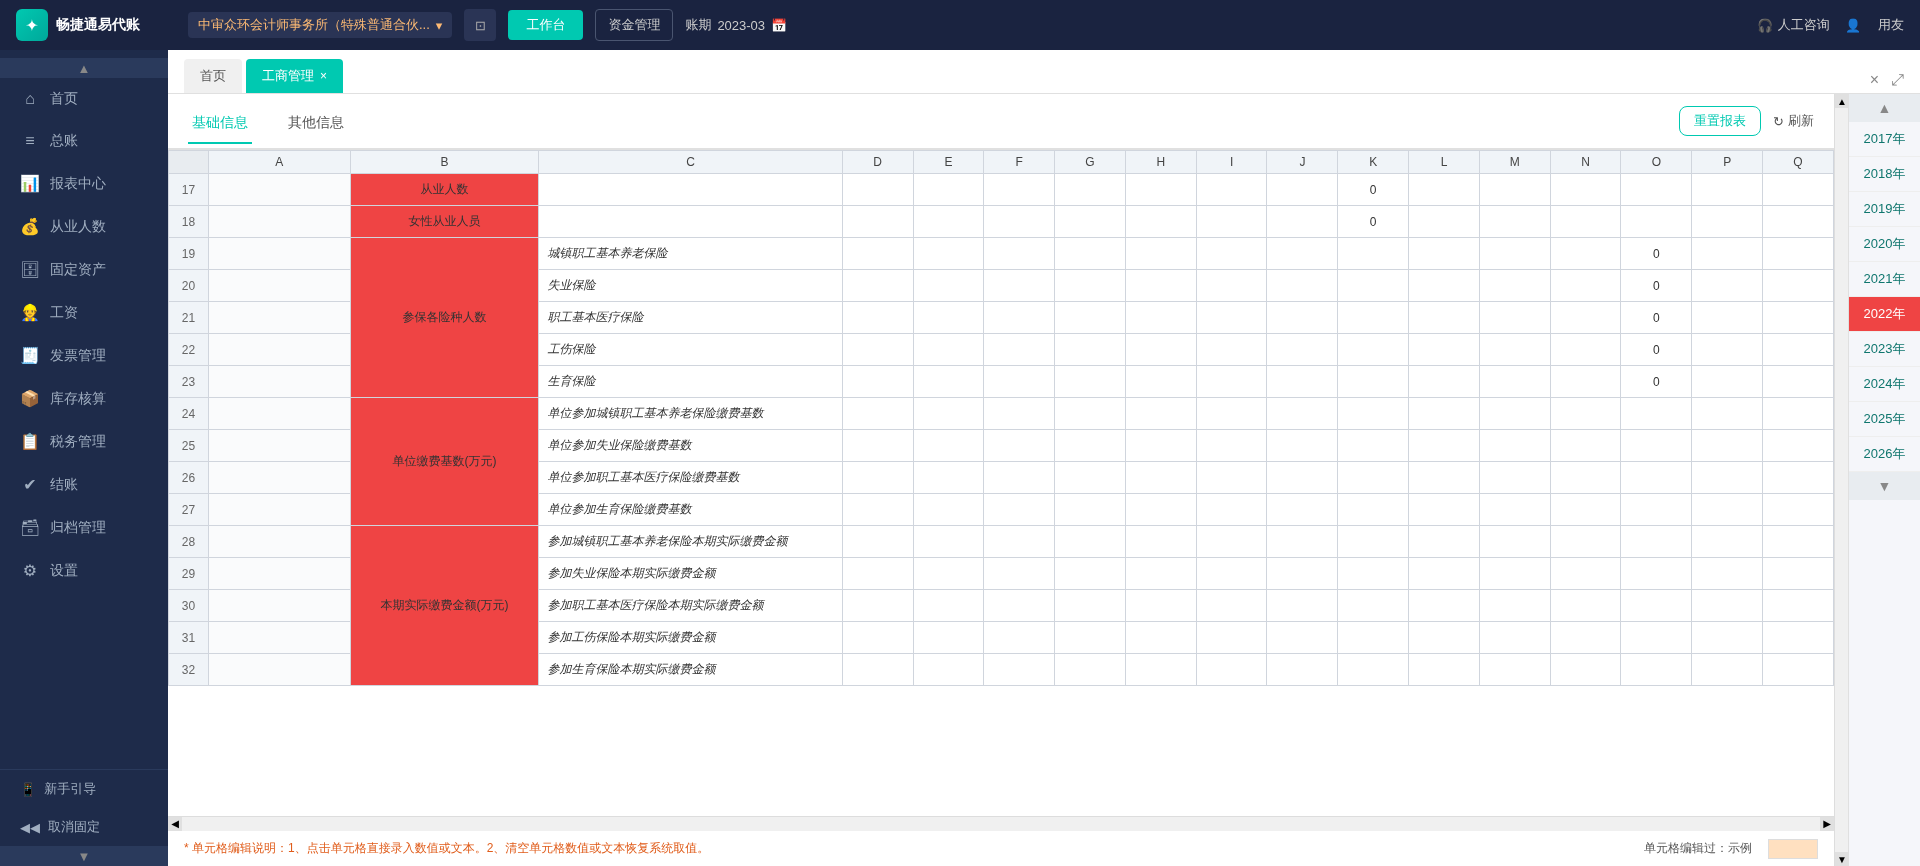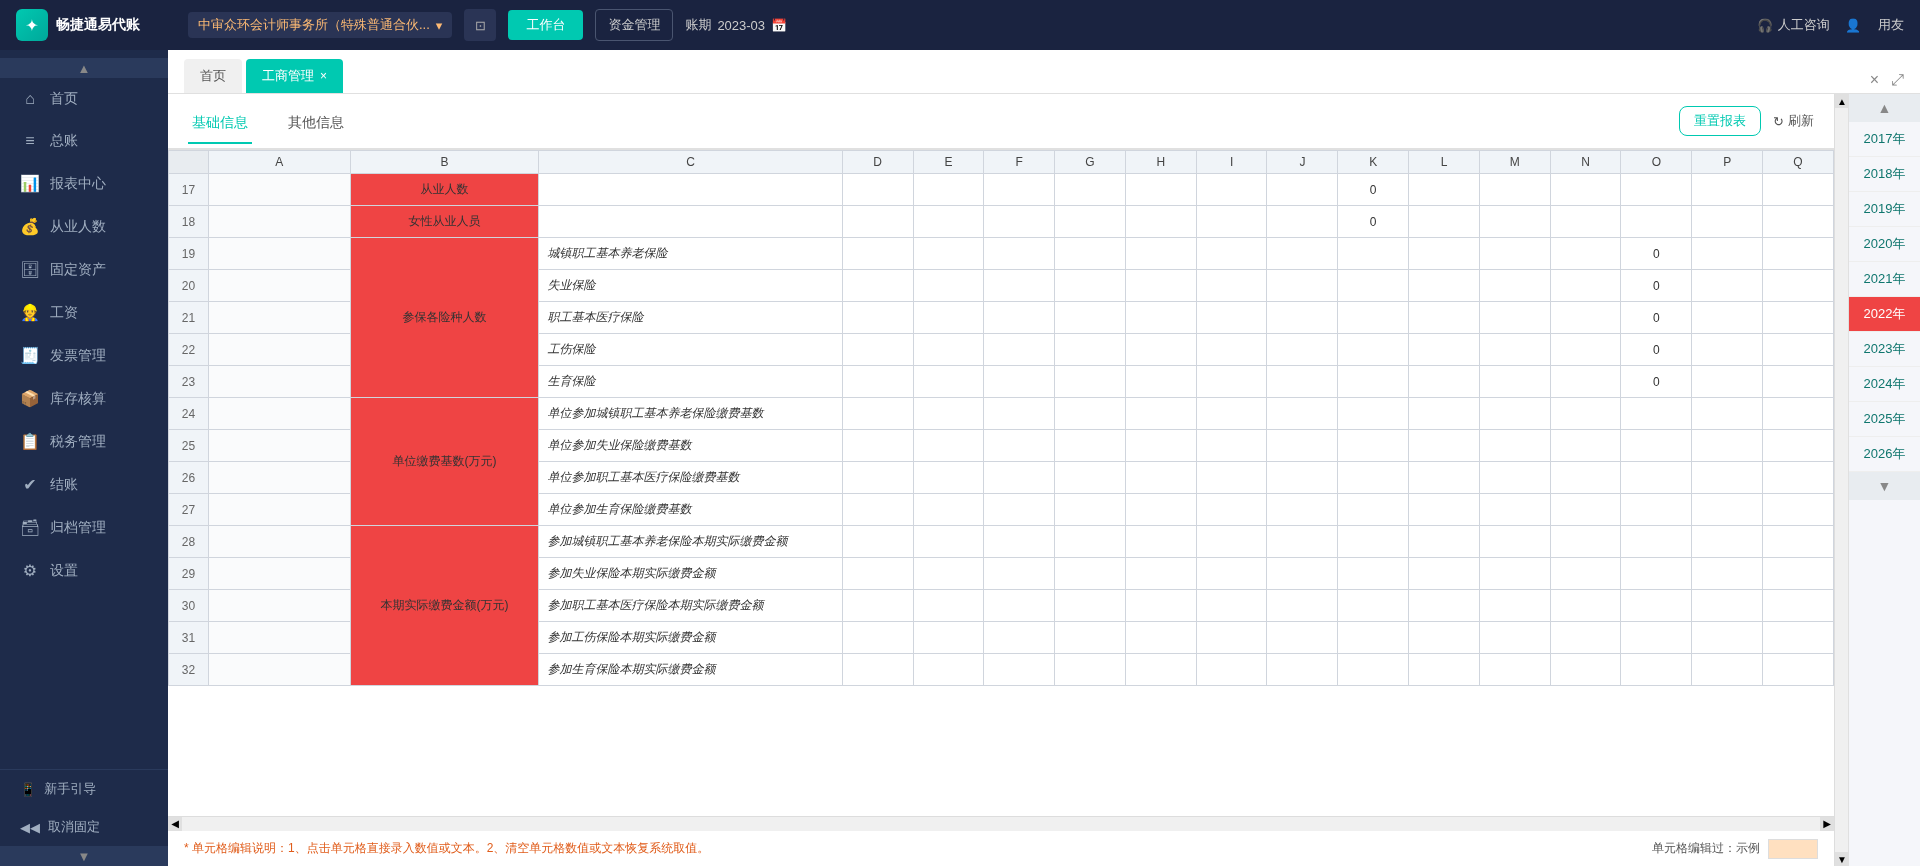--- a/index.html
+++ b/index.html
@@ -165,21 +165,21 @@
     .spreadsheet tbody td.cell-b { background: #ef4444; min-width: 160px; text-align: center; }
     .spreadsheet tbody td.cell-c { min-width: 200px; font-style: italic; }
     .spreadsheet tbody td.cell-num { text-align: center; min-width: 60px; }
 
     
     .bottom-bar {
       height: 36px; background: #fff; border-top: 1px solid #e0e0e0;
       display: flex; align-items: center; padding: 0 16px;
       font-size: 12px; color: #e05c1a; flex-shrink: 0;
     }
-    .bottom-bar .right-info { margin-left: auto; color: #555; display: flex; align-items: center; gap: 8px; }
+    .bottom-bar .right-info { margin-left: auto; color: #555; display: flex; align-items: center; gap: 16px; }
     .sample-cell {
       width: 50px; height: 20px; background: #ffe0c0; border: 1px solid #ddd;
     }
     
     .h-scroll-area {
       height: 14px; background: #f0f0f0; border-top: 1px solid #ddd;
       position: relative; flex-shrink: 0;
       display: flex; align-items: center;
     }
     .h-scroll-left { width: 14px; height: 14px; background: #e0e0e0; display: flex; align-items: center; justify-content: center; font-size: 10px; cursor: pointer; }

